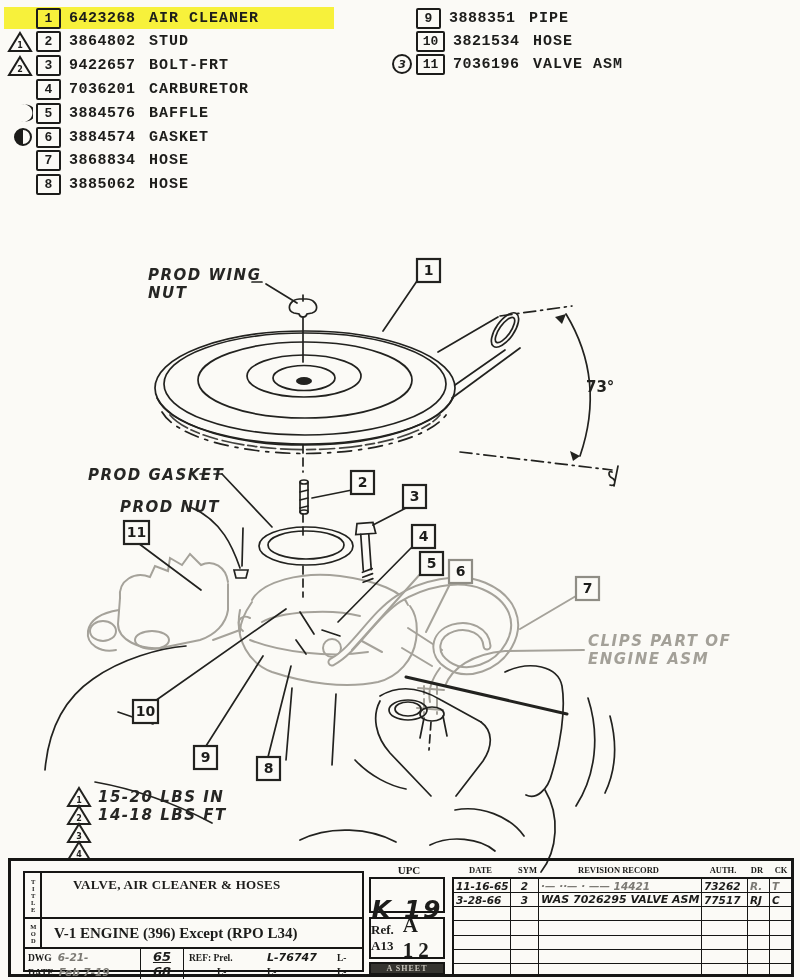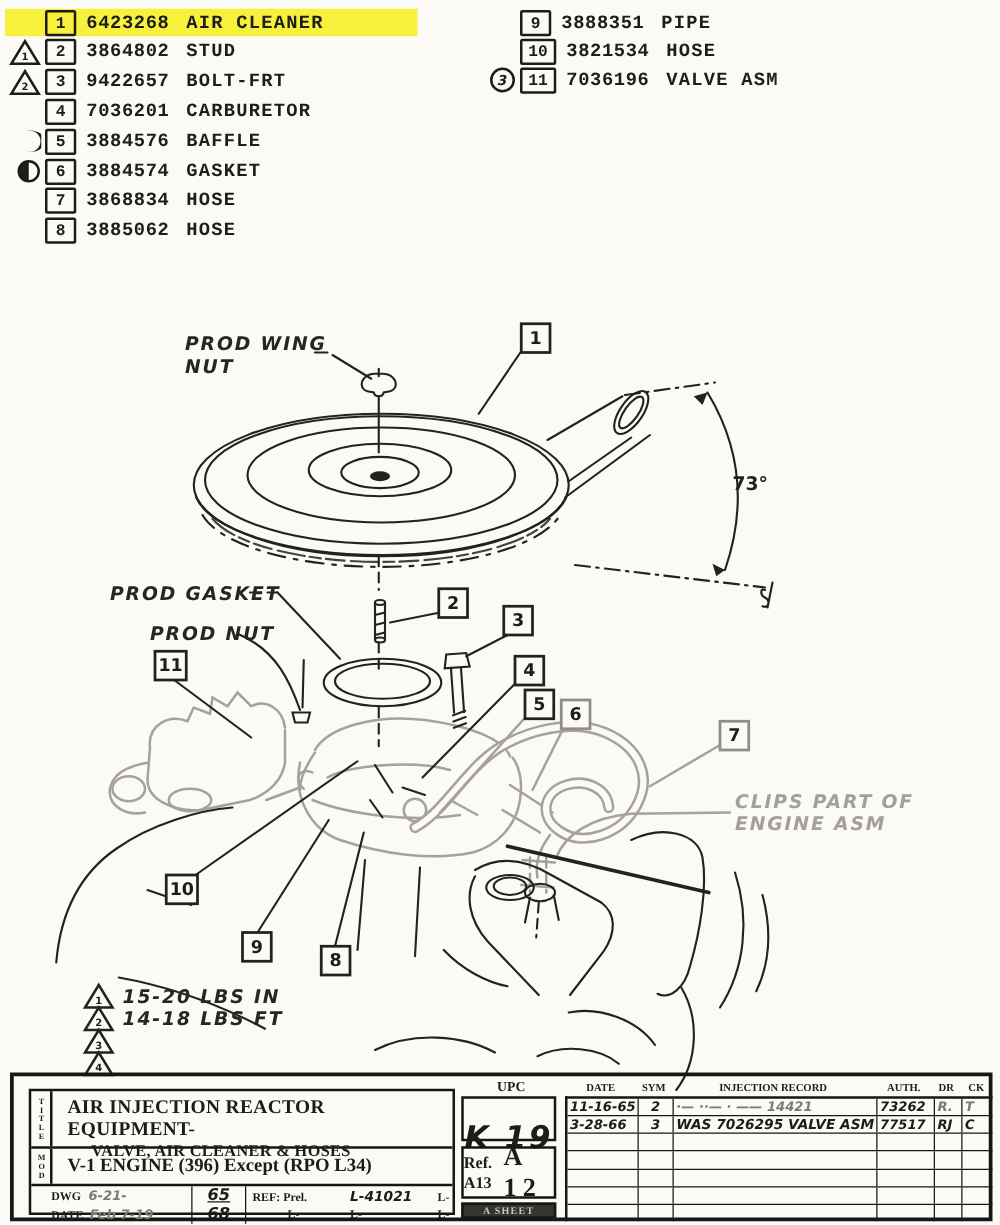--- a/index.html
+++ b/index.html
@@ -56,21 +56,21 @@
   .tb-abs{position:absolute;box-sizing:border-box;}
   .serifb{font-family:"Liberation Serif",serif;font-weight:bold;}
   .hand{font-family:"DejaVu Sans",sans-serif;font-style:italic;font-weight:bold;}
   .vlabel{
     writing-mode:vertical-lr;text-orientation:upright;
     font-family:"Liberation Serif",serif;font-weight:bold;font-size:6.5px;
     letter-spacing:0;line-height:1;display:flex;align-items:center;justify-content:center;
   }
   .leftbox{left:12px;top:10px;width:341px;height:101px;border:2.5px solid #161614;display:flex;flex-direction:column;}
   .tb-row{display:flex;border-bottom:2px solid #161614;}
-  .tb-row:last-child{border-bottom:none;margin-left:13px;}
+  .tb-row:last-child{border-bottom:none;}
   .lab-cell{width:15px;border-right:2px solid #161614;flex:none;display:flex;align-items:center;justify-content:center;}
   .hdr-strip{left:355px;top:1px;width:428px;height:15px;display:flex;font-family:"Liberation Serif",serif;font-weight:bold;font-size:8.5px;align-items:center;}
   .revtable{left:441px;top:16px;width:342px;height:100px;border-left:2px solid #161614;border-top:2px solid #161614;display:flex;flex-direction:column;}
   .rev-row{display:flex;border-bottom:1.5px solid #161614;flex:1;min-height:0;align-items:center;}
   .rev-cell{border-right:1.5px solid #161614;height:100%;display:flex;align-items:center;padding:0 2px;box-sizing:border-box;overflow:hidden;}
   .rc-date{width:57px;flex:none;}
   .rc-sym{width:28px;flex:none;justify-content:center;}
   .rc-rec{flex:1;}
   .rc-auth{width:46px;flex:none;}
   .rc-dr{width:22px;flex:none;}
@@ -402,21 +402,20 @@
 </svg>
 
 <div id="tblock">
 
   <div class="tb-abs leftbox">
     <div class="tb-row" style="height:44px;flex:none;">
       <div class="lab-cell">
           <span class="vlabel">TITLE</span>
         </div>
       <div style="padding:4px 0 0 12px;">
-        <div class="serifb" style="font-size:15.5px;letter-spacing:.3px;">AIR INJECTION REACTOR EQUIPMENT-</div>
         <div class="serifb" style="font-size:13px;letter-spacing:.3px;margin-left:19px;">VALVE, AIR CLEANER &amp; HOSES</div>
       </div>
     </div>
     <div class="tb-row" style="height:28px;flex:none;align-items:center;">
       <div class="lab-cell" style="align-self:stretch;">
           <span class="vlabel">MOD</span>
         </div>
       <div class="serifb" style="font-size:15px;padding-left:12px;">V-1 ENGINE (396) Except (RPO L34)</div>
     </div>
     <div class="tb-row" style="flex:1;">
@@ -430,37 +429,37 @@
           <span class="hand faded" style="font-size:10.5px;">Feb 7-19</span>
         </div>
       </div>
       <div style="width:42px;border-right:1.5px solid #161614;flex:none;display:flex;flex-direction:column;justify-content:space-around;align-items:center;border-left:none;">
         <span class="hand" style="font-size:13px;text-decoration:underline;">65</span>
         <span class="hand" style="font-size:13px;">68</span>
       </div>
       <div style="flex:1;display:flex;flex-direction:column;justify-content:space-around;padding-left:5px;">
         <div style="display:flex;align-items:baseline;">
           <span class="serifb" style="font-size:9.5px;width:78px;">REF: Prel.</span>
-          <span class="hand" style="font-size:11px;width:70px;">L-41021</span>
+          <span class="hand" style="font-size:11px;width:70px;">L-76747</span>
           <span class="serifb" style="font-size:9.5px;">L-</span>
         </div>
         <div style="display:flex;align-items:baseline;">
           <span class="serifb" style="font-size:9.5px;width:78px;padding-left:28px;box-sizing:border-box;">L-</span>
           <span class="serifb" style="font-size:9.5px;width:70px;">L-</span>
           <span class="serifb" style="font-size:9.5px;">L-</span>
         </div>
       </div>
     </div>
   </div>
 
   <div class="tb-abs hdr-strip">
     <span style="width:86px;text-align:center;font-size:11px;">UPC</span>
     <span style="width:57px;text-align:center;">DATE</span>
-    <span style="width:28px;text-align:center;">SYM</span>
-    <span style="flex:1;text-align:center;">INJECTION RECORD</span>
+    <span style="width:28px;text-align:right;">SYM</span>
+    <span style="flex:1;text-align:center;">REVISION RECORD</span>
     <span style="width:46px;text-align:center;">AUTH.</span>
     <span style="width:22px;text-align:center;">DR</span>
     <span style="width:26px;text-align:center;">CK</span>
   </div>
 
   <div class="tb-abs" style="left:358px;top:16px;width:76px;height:36px;border:2.5px solid #161614;display:flex;align-items:center;justify-content:center;">
     <span class="hand" style="font-size:25px;letter-spacing:2px;margin-top:28px;">K 19</span>
   </div>
   <div class="tb-abs" style="left:358px;top:56px;width:76px;height:42px;border:2.5px solid #161614;display:flex;align-items:center;justify-content:center;">
     <span class="serifb" style="font-size:13px;">Ref. A13</span>

